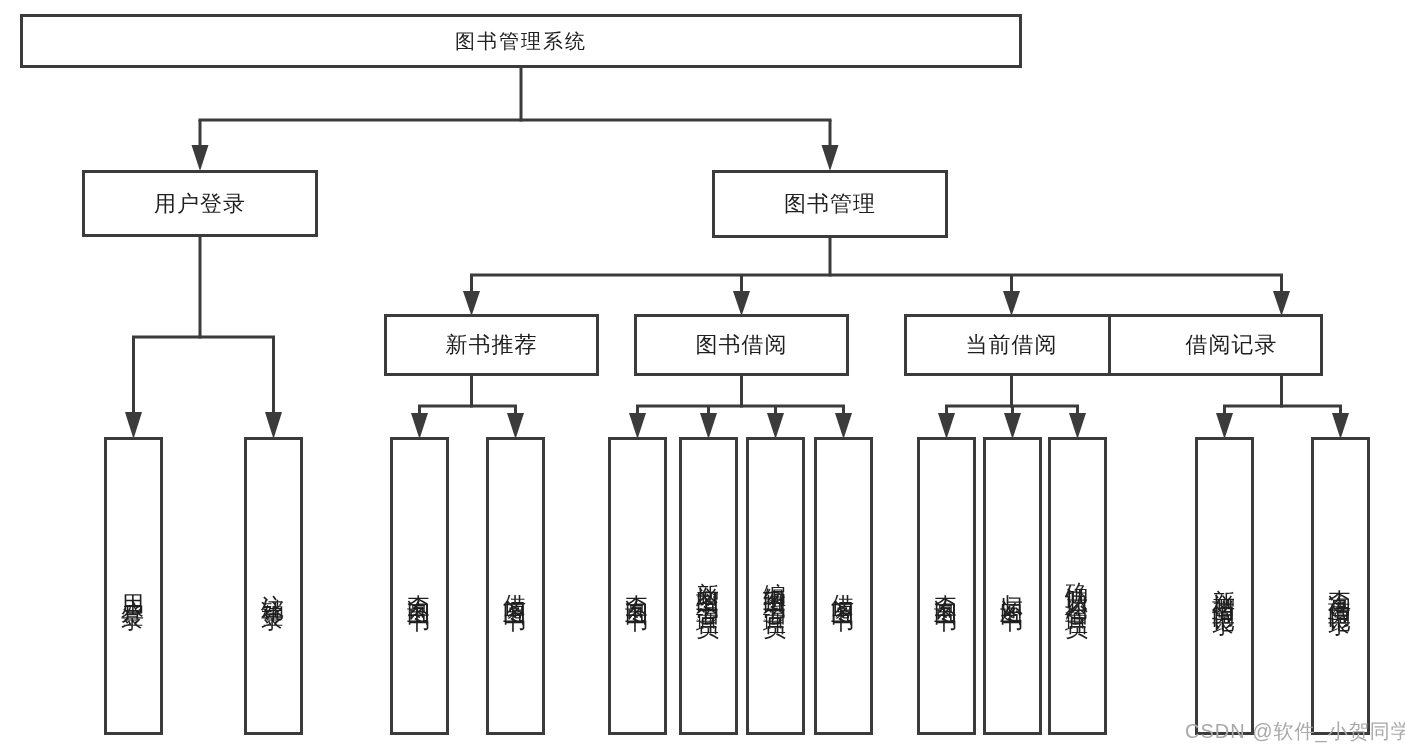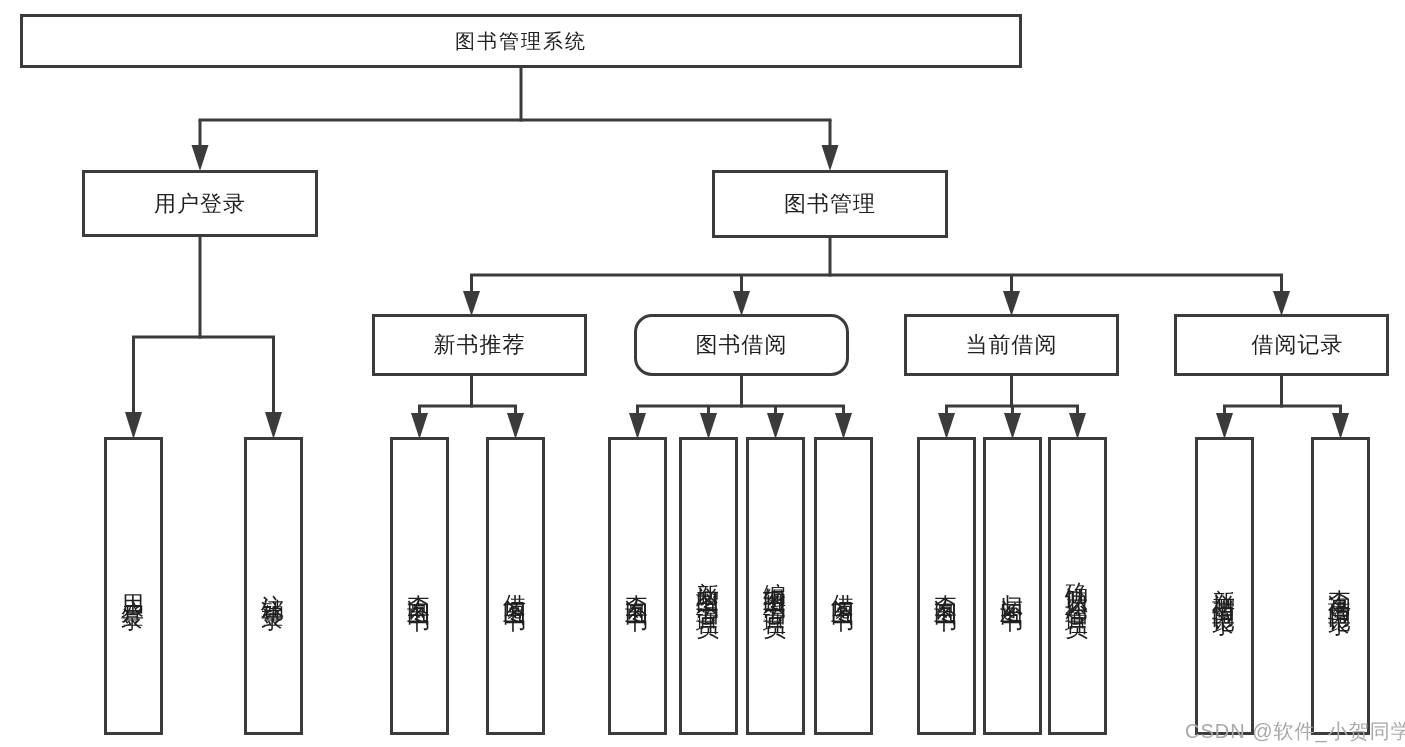--- a/index.html
+++ b/index.html
@@ -53,24 +53,24 @@
   }
   .node-v .label { writing-mode: vertical-rl; }
 
   
   .n-root   { left: 20px;   top: 14px;  width: 1002px; height: 54px; }
   
   .n-user   { left: 82px;   top: 170px; width: 236px;  height: 67px; }
   .n-books  { left: 712px;  top: 170px; width: 236px;  height: 68px; }
   
   .lvl3     { top: 314px; width: 215px; height: 62px; }
-  .n-rec    { left: 372px;  }
-  .n-borrow { left: 634px; border-radius: 18px;  }
+  .n-rec    { left: 384px;  }
+  .n-borrow { left: 634px;  }
   .n-cur    { left: 904px; justify-content: center;  }
-  .n-recs   { left: 1174px; padding-left: 32px; }
+  .n-recs   { left: 1108px; padding-left: 32px; }
   
   .leaf     { top: 437px; width: 59px; height: 298px; }
   .l-login   { left: 104px; }
   .l-logout  { left: 244px; }
   .l-rec-q   { left: 390px; }
   .l-rec-b   { left: 486px; }
   .l-bor-q   { left: 608px; }
   .l-bor-a   { left: 679px; }
   .l-bor-e   { left: 746px; }
   .l-bor-b   { left: 814px; }

